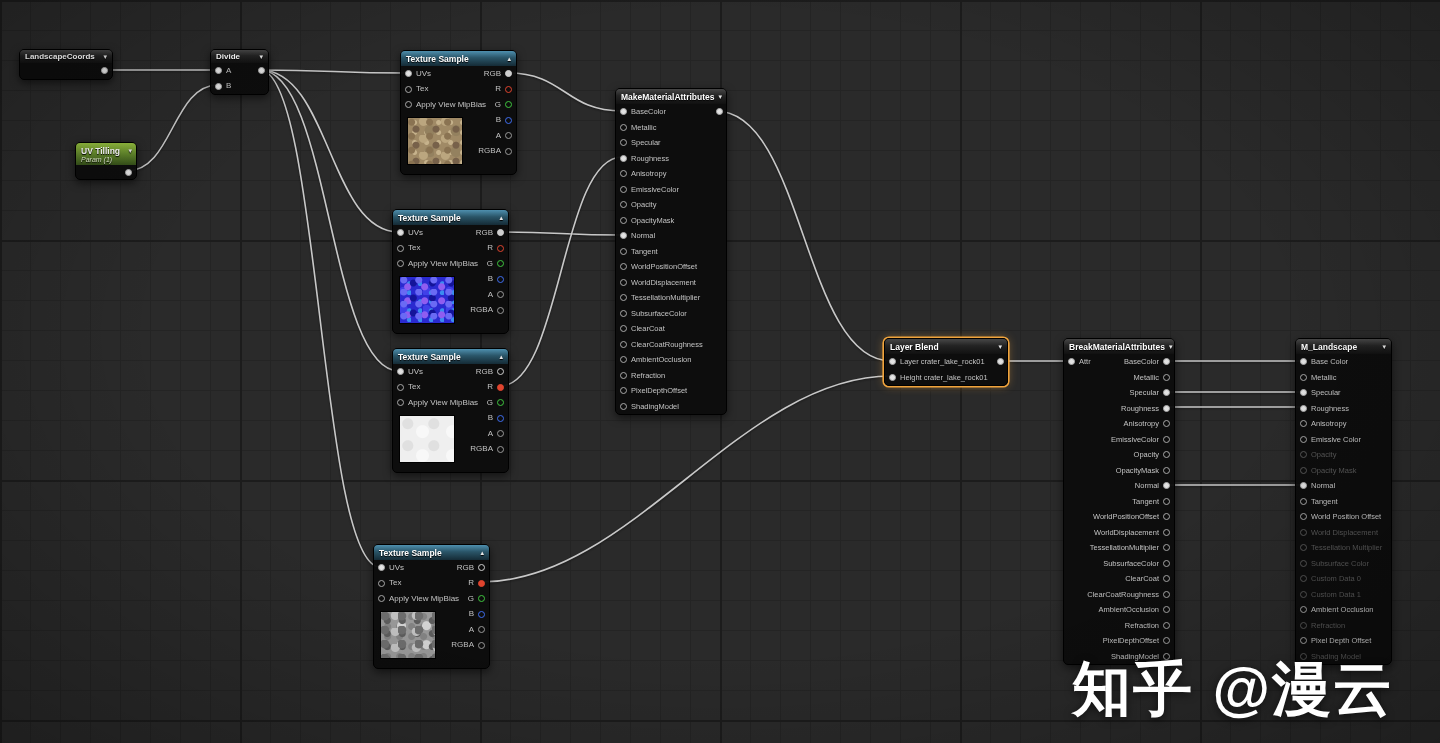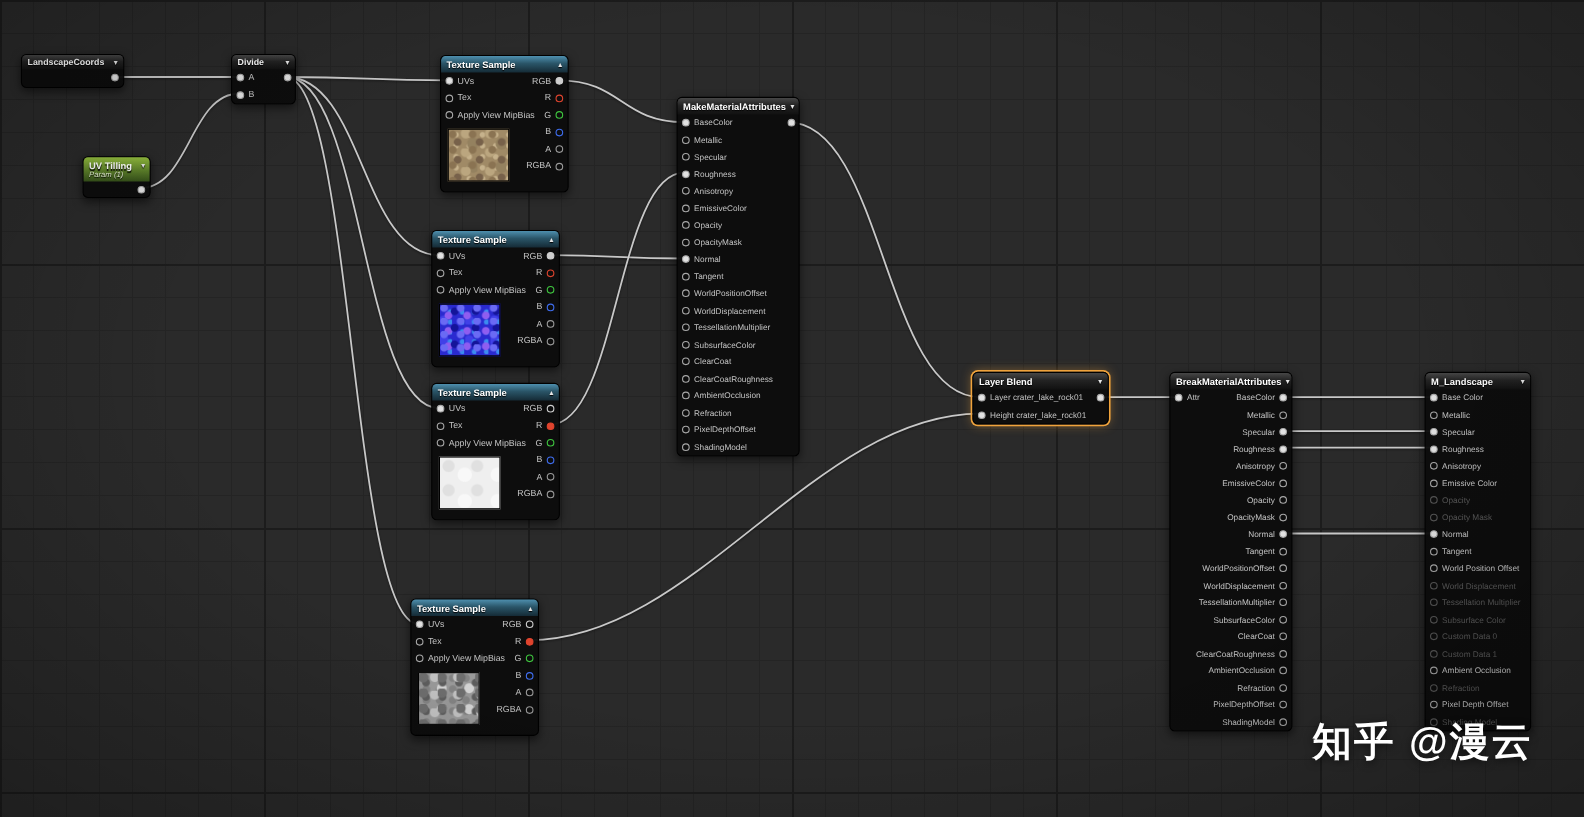--- a/index.html
+++ b/index.html
@@ -70,21 +70,21 @@
     radial-gradient(circle at 75% 65%, #f8f8f8 0 6px, transparent 7px);
     background-size:26px 22px,30px 24px;}
   .preview.noise{background-color:#9b9b9b;background-image:
     radial-gradient(circle at 22% 28%, #6f6f6f 0 4px, transparent 5px),
     radial-gradient(circle at 68% 22%, #c4c4c4 0 4px, transparent 5px),
     radial-gradient(circle at 42% 66%, #5e5e5e 0 3px, transparent 4px),
     radial-gradient(circle at 82% 72%, #d6d6d6 0 4px, transparent 5px),
     radial-gradient(circle at 55% 45%, #858585 0 3px, transparent 4px);
     background-size:17px 14px,21px 16px,15px 13px,25px 19px,12px 10px;}
 
-  #watermark{position:absolute;right:46px;top:650px;font-size:36px;font-weight:700;
+  #watermark{position:absolute;right:46px;top:650px;font-size:59px;font-weight:700;
     color:#fff;letter-spacing:2px;text-shadow:0 2px 8px rgba(0,0,0,.6);}
 </style>
 </head>
 <body>
 
 <div id="canvas">
 
   <svg id="wires" width="1440" height="743">
       <path d="M 102 70 C 160 70, 160 70, 218 70"></path>
       <path d="M 127 171 C 172.5 171, 172.5 85, 218 85"></path>

